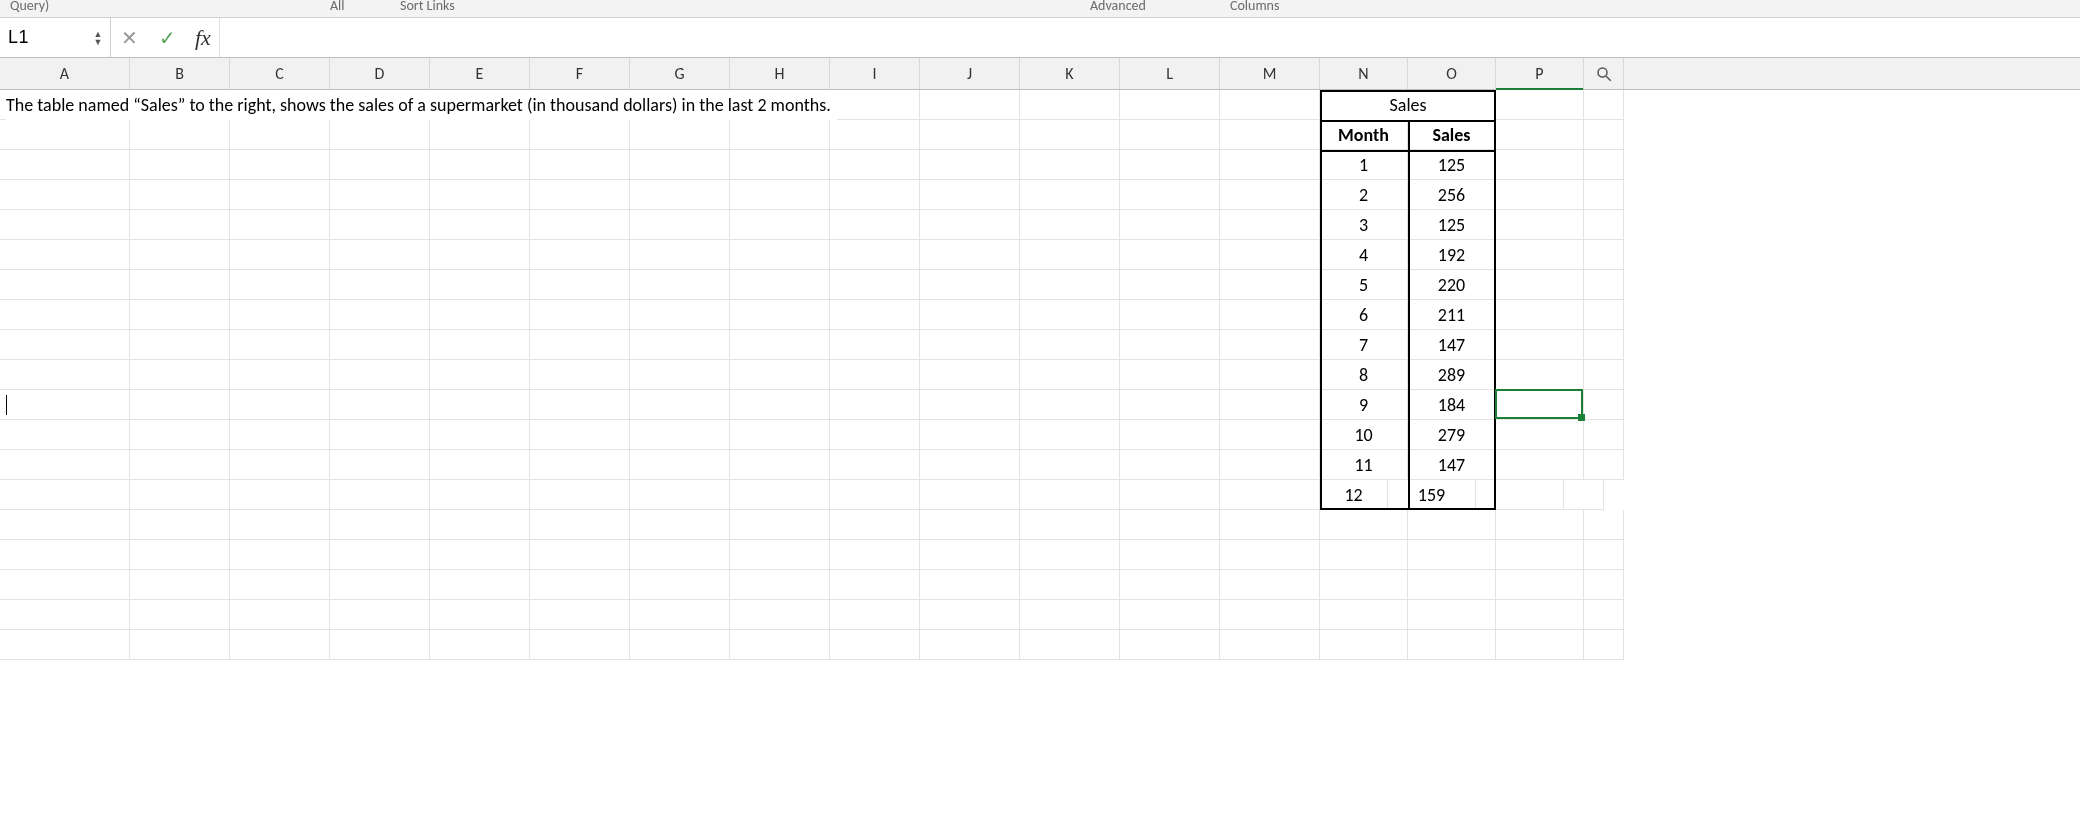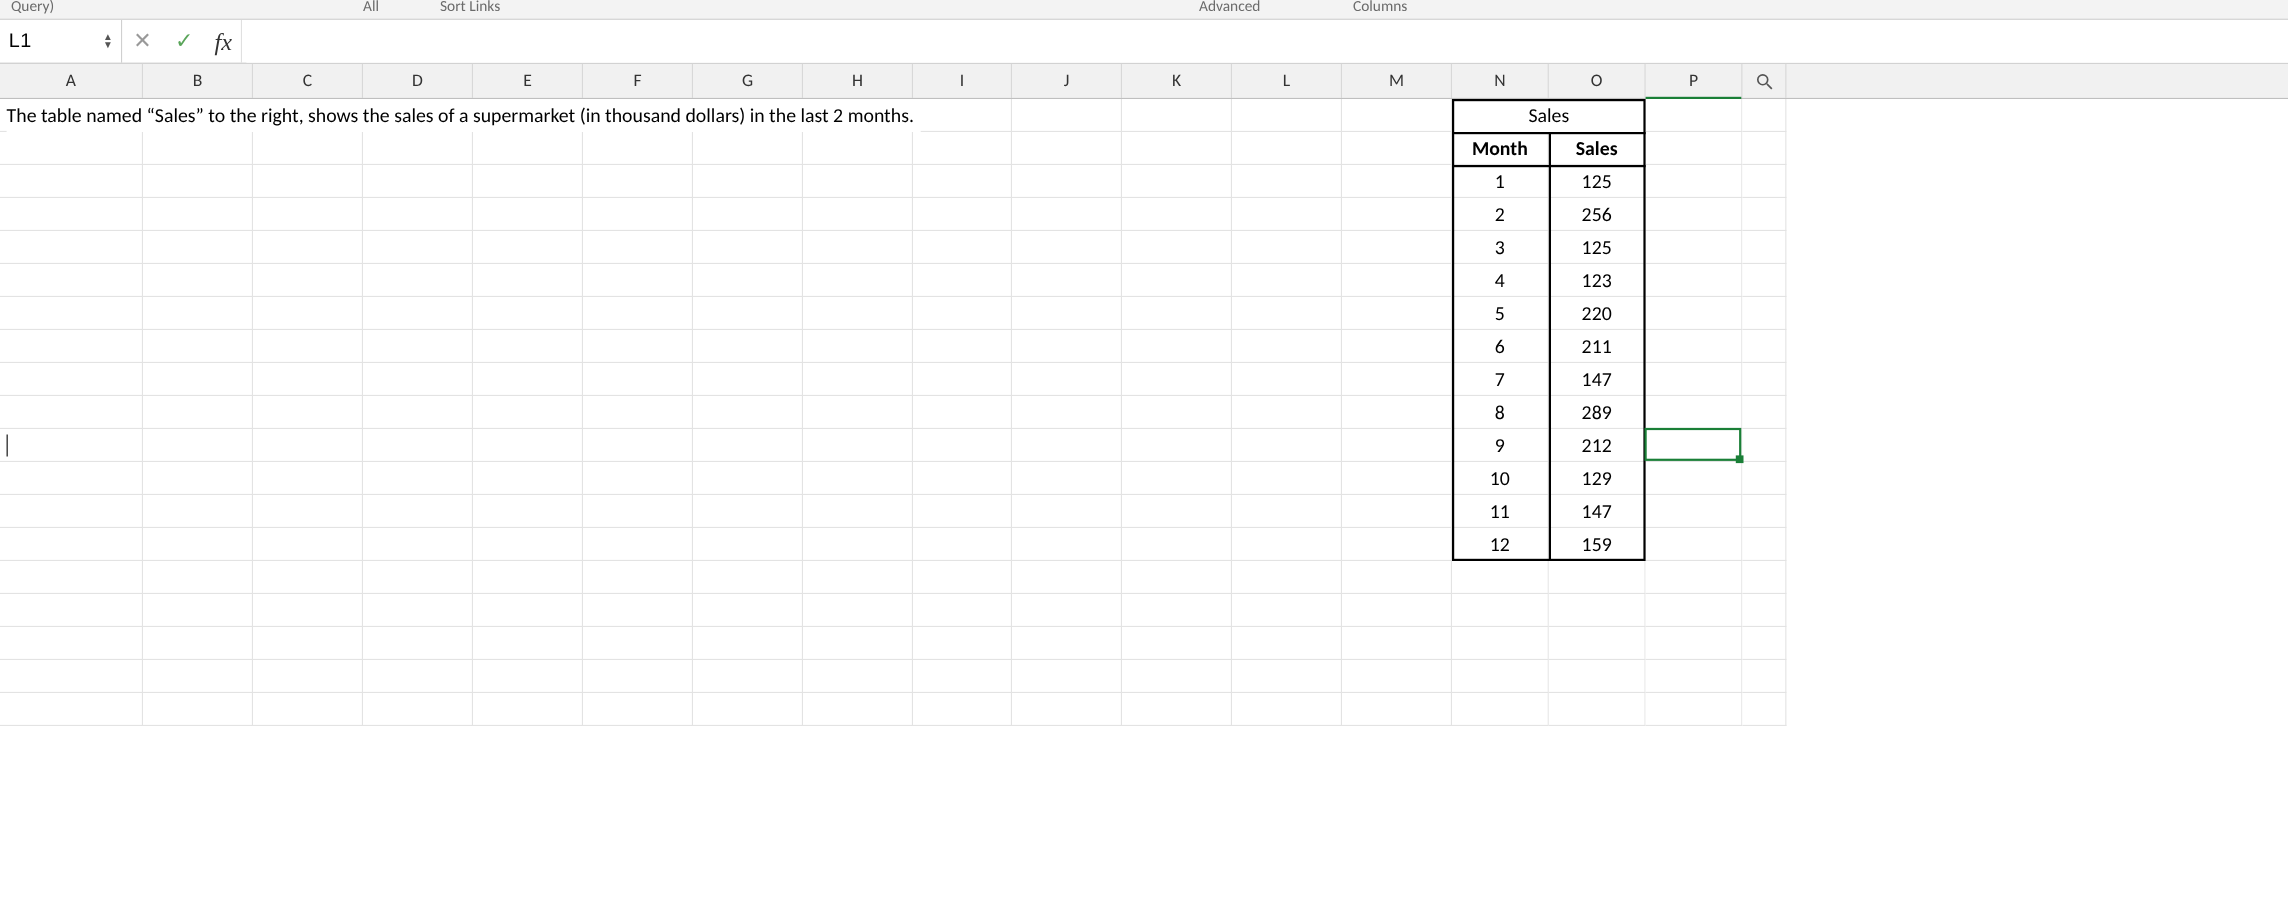--- a/index.html
+++ b/index.html
@@ -366,21 +366,21 @@
       <div class="cell" style="width: 100px;"></div>
       <div class="cell" style="width: 100px;"></div>
       <div class="cell" style="width: 100px;"></div>
       <div class="cell" style="width: 100px;"></div>
       <div class="cell" style="width: 90px;"></div>
       <div class="cell" style="width: 100px;"></div>
       <div class="cell" style="width: 100px;"></div>
       <div class="cell" style="width: 100px;"></div>
       <div class="cell" style="width: 100px;"></div>
       <div class="cell center" style="width: 88px;">4</div>
-      <div class="cell center" style="width: 88px;">123</div>
+      <div class="cell center" style="width: 88px;">192</div>
       <div class="cell" style="width: 88px;"></div>
       <div class="cell" style="width: 40px;"></div>
     </div>
     <div class="grid-row">
       <div class="cell" style="width: 130px;"></div>
       <div class="cell" style="width: 100px;"></div>
       <div class="cell" style="width: 100px;"></div>
       <div class="cell" style="width: 100px;"></div>
       <div class="cell" style="width: 100px;"></div>
       <div class="cell" style="width: 100px;"></div>
@@ -461,40 +461,40 @@
       <div class="cell" style="width: 100px;"></div>
       <div class="cell" style="width: 100px;"></div>
       <div class="cell" style="width: 100px;"></div>
       <div class="cell" style="width: 100px;"></div>
       <div class="cell" style="width: 90px;"></div>
       <div class="cell" style="width: 100px;"></div>
       <div class="cell" style="width: 100px;"></div>
       <div class="cell" style="width: 100px;"></div>
       <div class="cell" style="width: 100px;"></div>
       <div class="cell center" style="width: 88px;">9</div>
-      <div class="cell center" style="width: 88px;">212</div>
+      <div class="cell center" style="width: 88px;">184</div>
       <div class="cell" style="width: 88px;"></div>
       <div class="cell" style="width: 40px;"></div>
     </div>
     <div class="grid-row">
       <div class="cell" style="width: 130px;"></div>
       <div class="cell" style="width: 100px;"></div>
       <div class="cell" style="width: 100px;"></div>
       <div class="cell" style="width: 100px;"></div>
       <div class="cell" style="width: 100px;"></div>
       <div class="cell" style="width: 100px;"></div>
       <div class="cell" style="width: 100px;"></div>
       <div class="cell" style="width: 100px;"></div>
       <div class="cell" style="width: 90px;"></div>
       <div class="cell" style="width: 100px;"></div>
       <div class="cell" style="width: 100px;"></div>
       <div class="cell" style="width: 100px;"></div>
       <div class="cell" style="width: 100px;"></div>
       <div class="cell center" style="width: 88px;">10</div>
-      <div class="cell center" style="width: 88px;">129</div>
+      <div class="cell center" style="width: 88px;">279</div>
       <div class="cell" style="width: 88px;"></div>
       <div class="cell" style="width: 40px;"></div>
     </div>
     <div class="grid-row">
       <div class="cell" style="width: 130px;"></div>
       <div class="cell" style="width: 100px;"></div>
       <div class="cell" style="width: 100px;"></div>
       <div class="cell" style="width: 100px;"></div>
       <div class="cell" style="width: 100px;"></div>
       <div class="cell" style="width: 100px;"></div>
@@ -517,21 +517,21 @@
       <div class="cell" style="width: 100px;"></div>
       <div class="cell" style="width: 100px;"></div>
       <div class="cell" style="width: 100px;"></div>
       <div class="cell" style="width: 100px;"></div>
       <div class="cell" style="width: 100px;"></div>
       <div class="cell" style="width: 90px;"></div>
       <div class="cell" style="width: 100px;"></div>
       <div class="cell" style="width: 100px;"></div>
       <div class="cell" style="width: 100px;"></div>
       <div class="cell" style="width: 100px;"></div>
-      <div class="cell center" style="width: 88px;">12</div>
+      <div class="cell center" style="width: 68px;">12</div>
       <div class="cell center" style="width: 88px;">159</div>
       <div class="cell" style="width: 88px;"></div>
       <div class="cell" style="width: 40px;"></div>
     </div>
     <div class="grid-row">
       <div class="cell" style="width: 130px;"></div>
       <div class="cell" style="width: 100px;"></div>
       <div class="cell" style="width: 100px;"></div>
       <div class="cell" style="width: 100px;"></div>
       <div class="cell" style="width: 100px;"></div>

